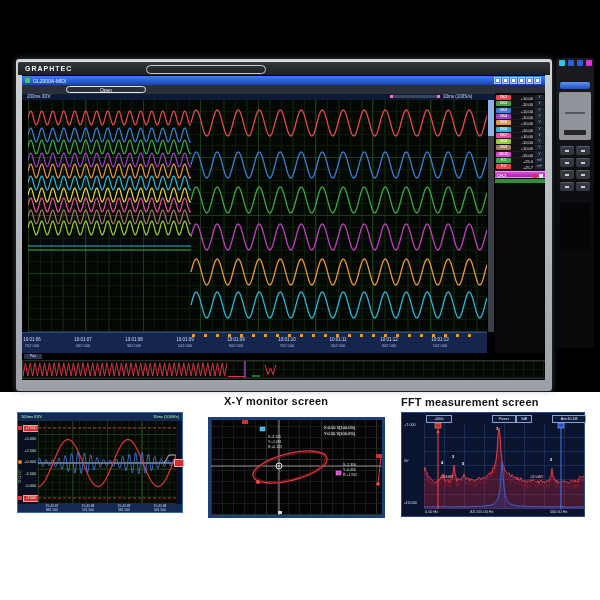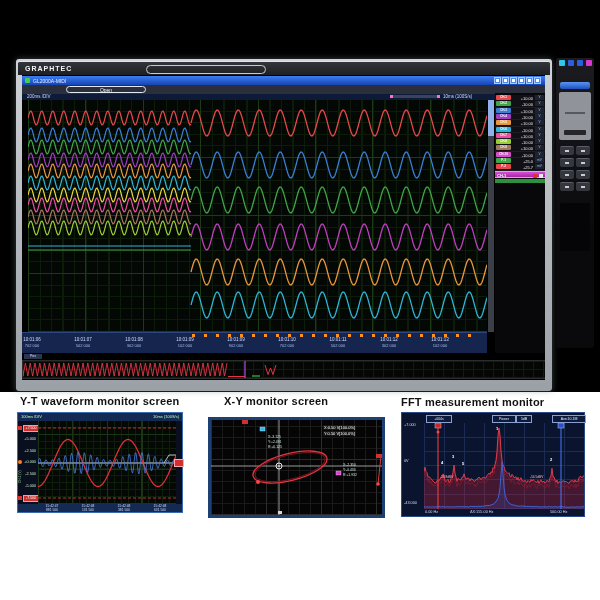--- a/index.html
+++ b/index.html
@@ -380,23 +380,22 @@
           <div class="padbtn" style="left: 20px; top: 100px;"></div>
           <div class="padbtn" style="left: 4px; top: 112px;"></div>
           <div class="padbtn" style="left: 20px; top: 112px;"></div>
           <div class="padbtn" style="left: 4px; top: 124px;"></div>
           <div class="padbtn" style="left: 20px; top: 124px;"></div>
         </div>
       <div id="pad-display"></div>
     </div>
   </div>
 
-  <div class="sec-label" style="left:20px;top:395px;">Y-T waveform monitor screen</div>
   <div class="sec-label" style="left:224px;top:395px;">X-Y monitor screen</div>
-  <div class="sec-label" style="left:401px;top:396px;">FFT measurement monitor</div>
+  <div class="sec-label" style="left:401px;top:396px;">FFT measurement screen</div>
 
   <div id="yt">
     <div id="yt-topbar">
       <span class="t" style="left:3px;top:2px;font-size:4px;color:#b8ffb8;">100ms /DIV</span>
       <span class="t" style="right:3px;top:2px;font-size:4px;color:#b8ffb8;">10ms (100S/s)</span>
     </div>
     <div id="yt-axis-label">CH-1 (V)</div>
     <div class="yt-alarm" style="top:12px;">+7.500</div>
     <div class="yt-alarm" style="top:82px;">-7.500</div>
     <div class="ytick" style="top:24px;">+5.000</div>

